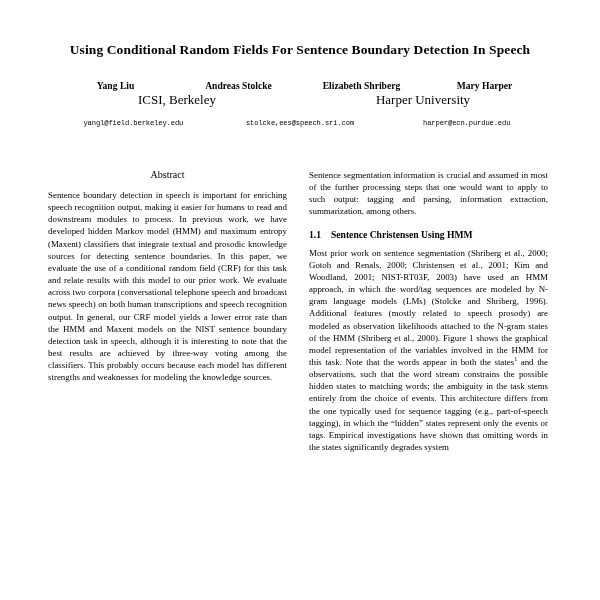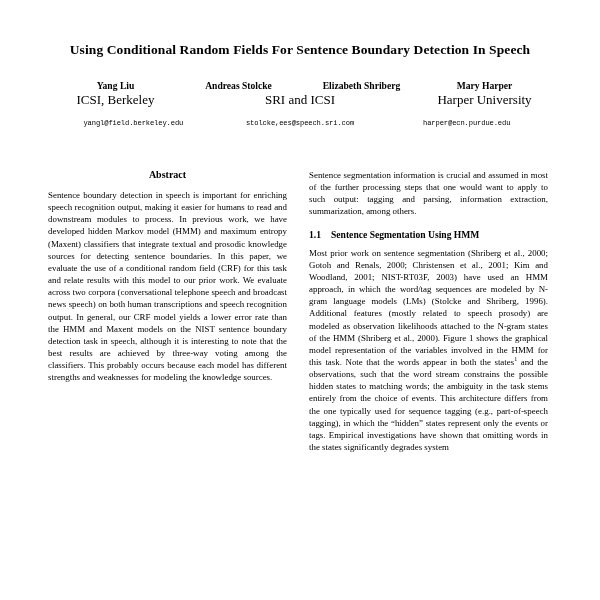--- a/index.html
+++ b/index.html
@@ -75,21 +75,21 @@
   .columns {
     margin-top: 42px;
     display: flex;
     gap: 22px;
   }
   .col {
     width: 239px;
   }
   .section-head {
     font-size: 10px;
-    font-weight: bold;
+    font-weight: normal;
     text-align: center;
     margin: 0 0 9px 0;
   }
   .section-head-left {
     font-size: 9.6px;
     font-weight: bold;
     text-align: left;
     margin: 11px 0 7px 0;
   }
   .section-num {
@@ -128,41 +128,40 @@
     <div class="author-col">
       <div class="author-name">Elizabeth Shriberg</div>
     </div>
     <div class="author-col">
       <div class="author-name">Mary Harper</div>
     </div>
   </div>
 
   <div class="affil-row">
     <div class="affil-cell">ICSI, Berkeley</div>
-    <div class="affil-cell affil-mid">SRI and ICSI</div>
     <div class="affil-cell">Harper University</div>
   </div>
 
   <div class="emails">
     <div class="email">yangl@field.berkeley.edu</div>
     <div class="email">stolcke,ees@speech.sri.com</div>
     <div class="email">harper@ecn.purdue.edu</div>
   </div>
 
   <div class="columns">
 
     <div class="col">
       <div class="section-head">Abstract</div>
       <p class="body">Sentence boundary detection in speech is important for enriching speech recognition output, making it easier for humans to read and downstream modules to process. In previous work, we have developed hidden Markov model (HMM) and maximum entropy (Maxent) classifiers that integrate textual and prosodic knowledge sources for detecting sentence boundaries. In this paper, we evaluate the use of a conditional random field (CRF) for this task and relate results with this model to our prior work. We evaluate across two corpora (conversational telephone speech and broadcast news speech) on both human transcriptions and speech recognition output. In general, our CRF model yields a lower error rate than the HMM and Maxent models on the NIST sentence boundary detection task in speech, although it is interesting to note that the best results are achieved by three-way voting among the classifiers. This probably occurs because each model has different strengths and weaknesses for modeling the knowledge sources.</p>
     </div>
 
     <div class="col">
       <p class="body">Sentence segmentation information is crucial and assumed in most of the further processing steps that one would want to apply to such output: tagging and parsing, information extraction, summarization, among others.</p>
 
       <div class="section-head-left">
-        <span class="section-num">1.1</span><span>Sentence Segmentation Using HMM</span>
+        <span class="section-num">1.1</span><span>Sentence Christensen Using HMM</span>
       </div>
 
       <p class="body"><span>Most prior work on sentence segmentation (Shriberg et al., 2000; Gotoh and Renals, 2000; Christensen et al., 2001; Kim and Woodland, 2001; NIST-RT03F, 2003) have used an HMM approach, in which the word/tag sequences are modeled by N-gram language models (LMs) (Stolcke and Shriberg, 1996). Additional features (mostly related to speech prosody) are modeled as observation likelihoods attached to the N-gram states of the HMM (Shriberg et al., 2000). Figure 1 shows the graphical model representation of the variables involved in the HMM for this task. Note that the words appear in both the states</span><sup>1</sup><span> and the observations, such that the word stream constrains the possible hidden states to matching words; the ambiguity in the task stems entirely from the choice of events. This architecture differs from the one typically used for sequence tagging (e.g., part-of-speech tagging), in which the “hidden” states represent only the events or tags. Empirical investigations have shown that omitting words in the states significantly degrades system</span></p>
     </div>
 
   </div>
 </div>
 
 </body></html>

